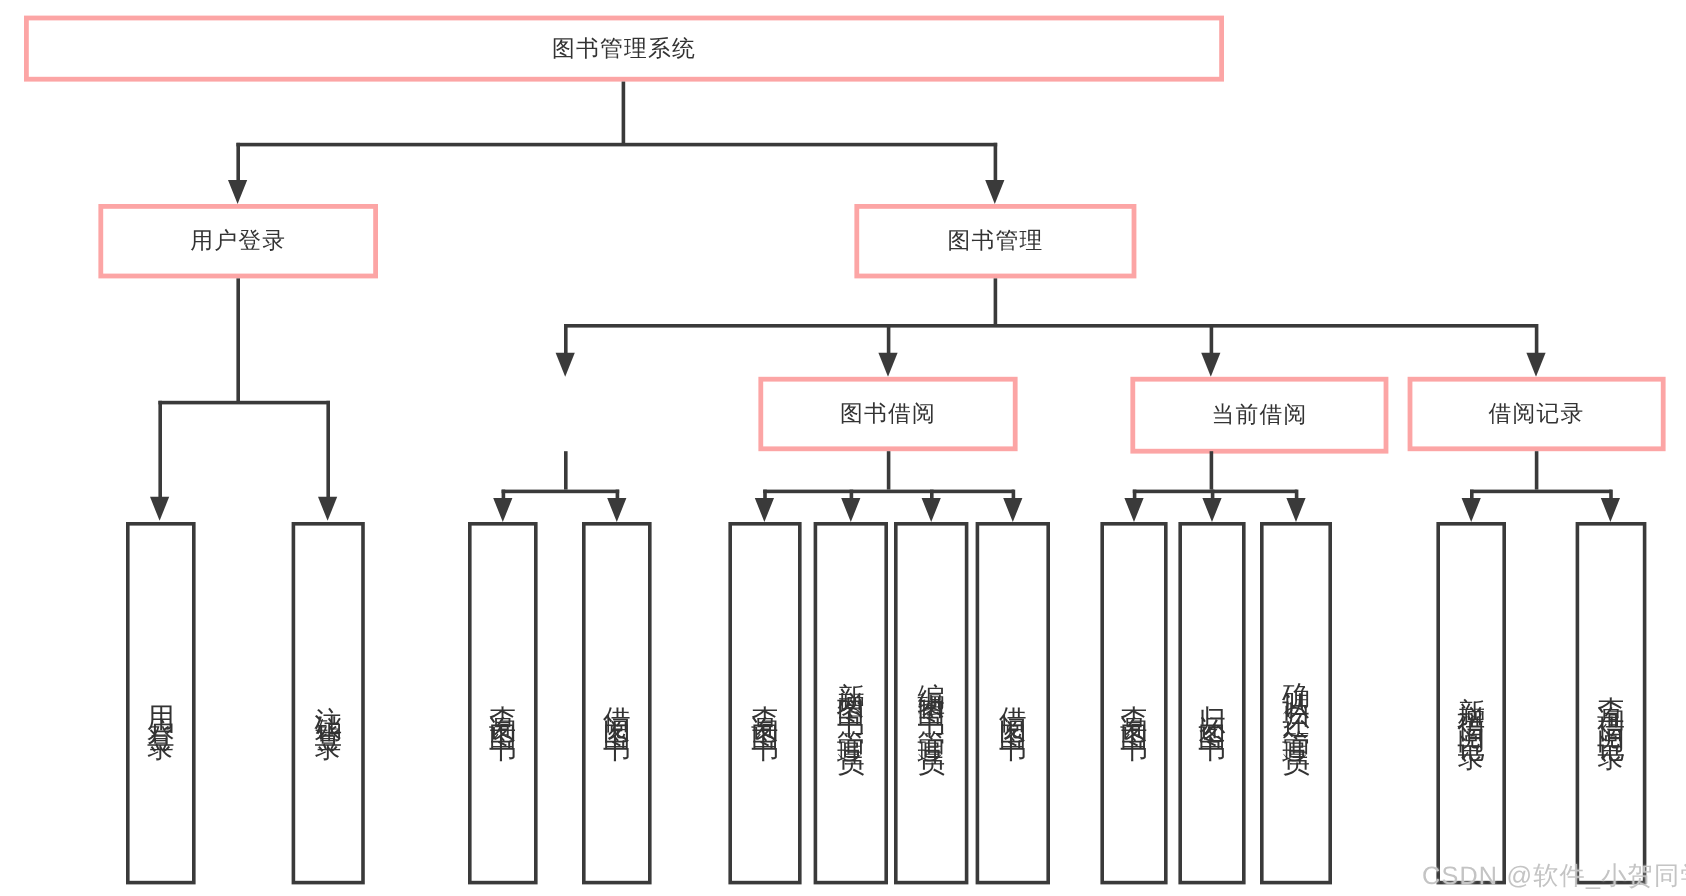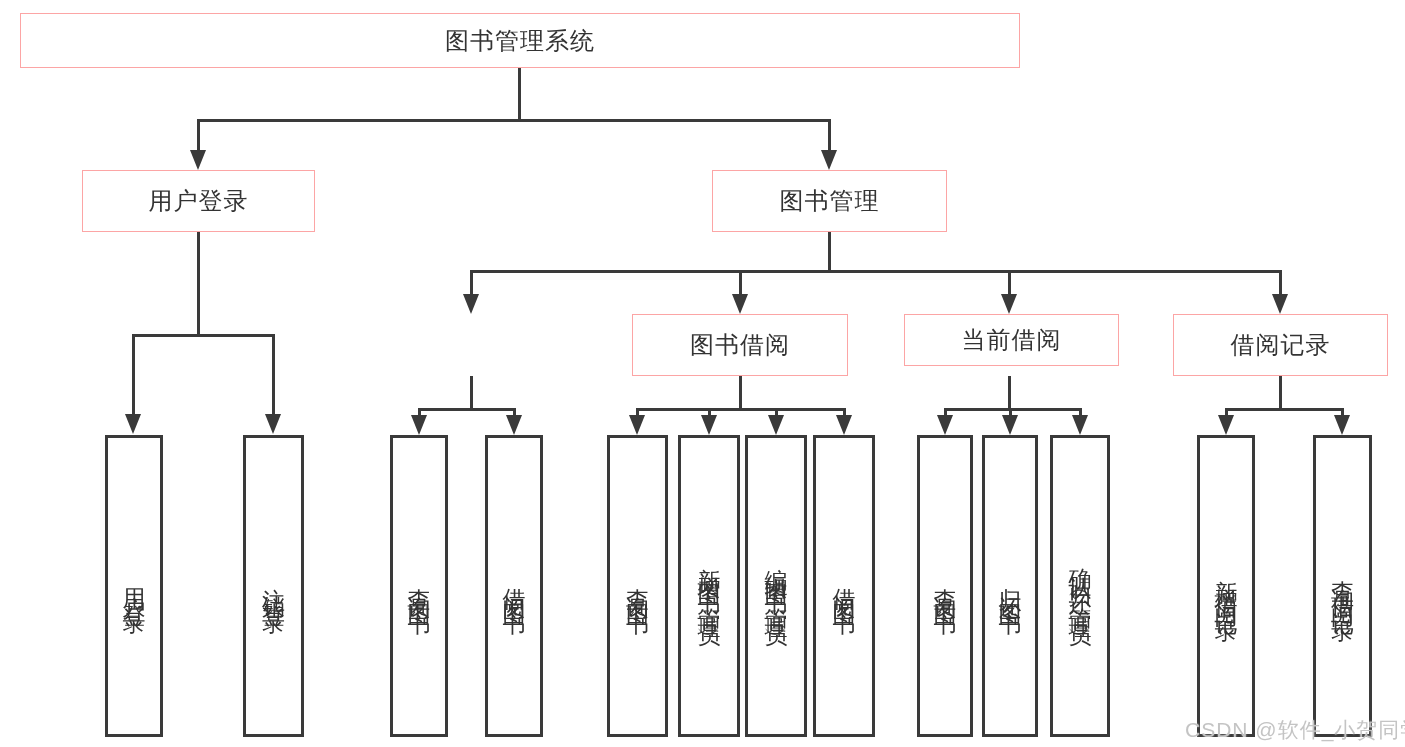--- a/index.html
+++ b/index.html
@@ -1,23 +1,23 @@
 <!DOCTYPE html>
 <html><head>
 <meta charset="utf-8">
 <style>
   html,body{margin:0;padding:0;background:#fff;}
   .canvas{
     position:relative;width:1405px;height:747px;background:#ffffff;overflow:hidden;
     font-family:"Liberation Sans","DejaVu Sans",sans-serif;color:#333333;
   }
   .hbox{
-    position:absolute;box-sizing:border-box;border:1px solid #fca5a5;background:#ffffff;
+    position:absolute;box-sizing:border-box;border:4px solid #fca5a5;background:#ffffff;
     display:flex;align-items:center;justify-content:center;
-    font-size:24px;letter-spacing:1px;color:#333333;
+    font-size:19px;letter-spacing:1px;color:#333333;
   }
   .vbox{
     position:absolute;box-sizing:border-box;border:3px solid #3a3a3a;background:#ffffff;
     display:flex;align-items:center;justify-content:center;
     writing-mode:vertical-rl;text-orientation:mixed;
     font-size:23px;letter-spacing:8px;color:#333333;line-height:1;
   }
   .vline{position:absolute;width:3px;background:#3a3a3a;}
   .hline{position:absolute;height:3px;background:#3a3a3a;}
   .ahead{position:absolute;width:0;height:0;border-left:8px solid transparent;border-right:8px solid transparent;border-top:20px solid #3a3a3a;}
@@ -56,21 +56,21 @@
   <div class="vline" style="left:470px;top:270px;height:25px;"></div>
   <div class="ahead" style="left:463px;top:294px;"></div>
   <div class="vline" style="left:739px;top:270px;height:25px;"></div>
   <div class="ahead" style="left:732px;top:294px;"></div>
   <div class="vline" style="left:1008px;top:270px;height:25px;"></div>
   <div class="ahead" style="left:1001px;top:294px;"></div>
   <div class="vline" style="left:1279px;top:270px;height:25px;"></div>
   <div class="ahead" style="left:1272px;top:294px;"></div>
 
   <div class="hbox" style="left:632px;top:314px;width:216px;height:62px;">图书借阅</div>
-  <div class="hbox" style="left:904px;top:314px;width:215px;height:52px;">当前借阅</div>
+  <div class="hbox" style="left:942px;top:314px;width:215px;height:64px;">当前借阅</div>
   <div class="hbox" style="left:1173px;top:314px;width:215px;height:62px;">借阅记录</div>
 
   <div class="vline" style="left:470px;top:376px;height:32px;"></div>
   <div class="hline" style="left:418px;top:408px;width:98px;"></div>
   <div class="vline" style="left:418px;top:408px;height:8px;"></div>
   <div class="ahead" style="left:411px;top:415px;"></div>
   <div class="vline" style="left:513px;top:408px;height:8px;"></div>
   <div class="ahead" style="left:506px;top:415px;"></div>
 
   <div class="vline" style="left:739px;top:376px;height:32px;"></div>

